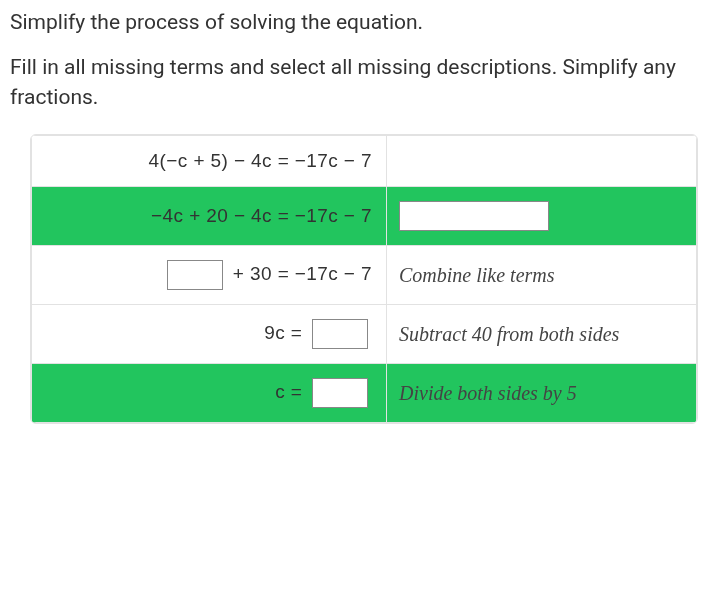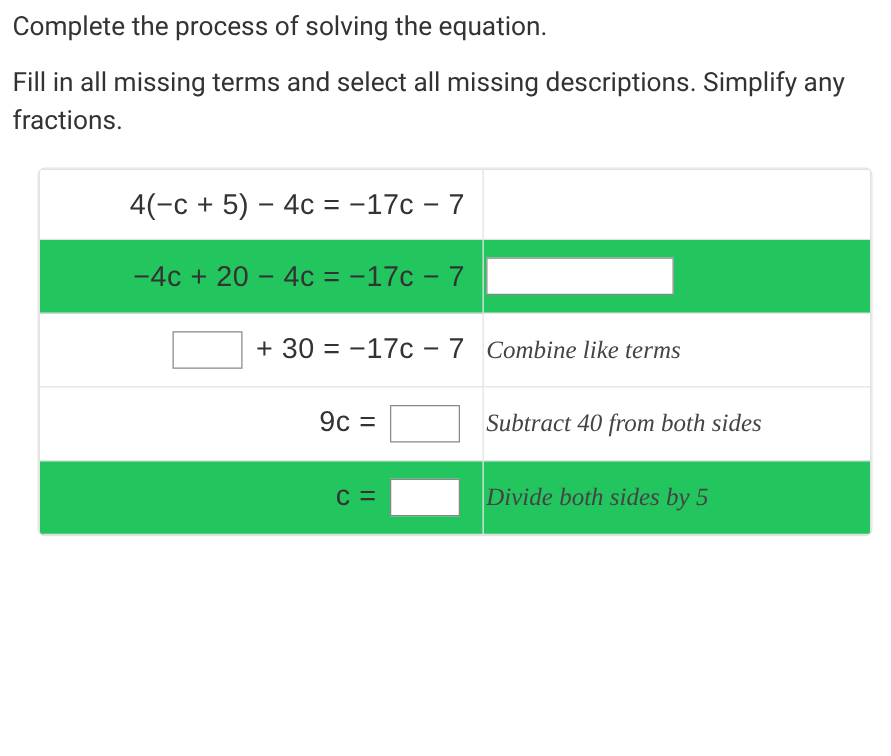--- a/index.html
+++ b/index.html
@@ -28,29 +28,29 @@
     vertical-align: middle;
     font-family: "Times New Roman", Times, serif;
     font-size: 21px;
     color: #333;
   }
   td.eq {
     width: 355px;
     text-align: right;
     font-family: Verdana, Geneva, sans-serif;
     letter-spacing: 0.4px;
-    font-size: 23px;
+    font-size: 19px;
     color: #333;
     white-space: nowrap;
   }
   td.desc {
     font-style: italic;
     color: #444;
     font-size: 20px;
-    padding-left: 2px;
+    padding-left: 12px;
     padding-right: 0;
     white-space: nowrap;
     overflow: hidden;
   }
   tr.alt td { background: #22c55e; }
   .inp {
     display: inline-block;
     width: 56px;
     height: 30px;
     border: 1px solid #888;
@@ -63,21 +63,21 @@
     width: 150px;
     height: 30px;
     border: 1px solid #888;
     background: #fff;
     vertical-align: middle;
   }
 </style>
 </head>
 <body>
 
-<p class="prompt">Complete the process of solving the equation.</p>
+<p class="prompt">Simplify the process of solving the equation.</p>
 <p class="instr">Fill in all missing terms and select all missing descriptions. Simplify any fractions.</p>
 
 <div class="tablewrap">
 <table>
   <tbody>
         <tr>
     <td class="eq">
       <span>4(−c + 5) − 4c</span>
       <span> = </span>
       <span>−17c − 7</span>

